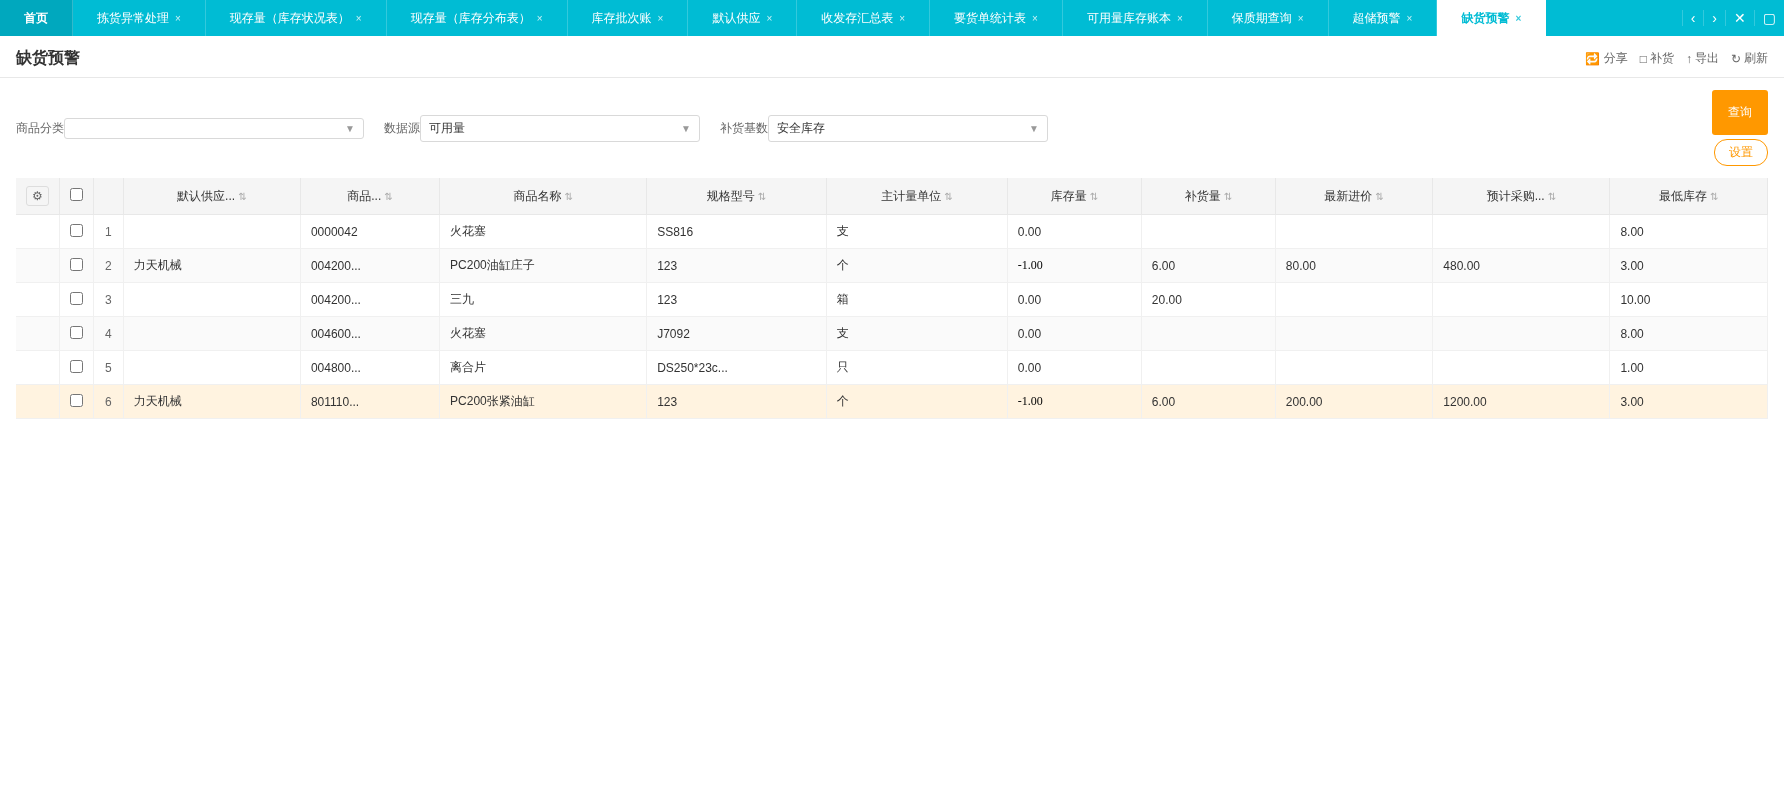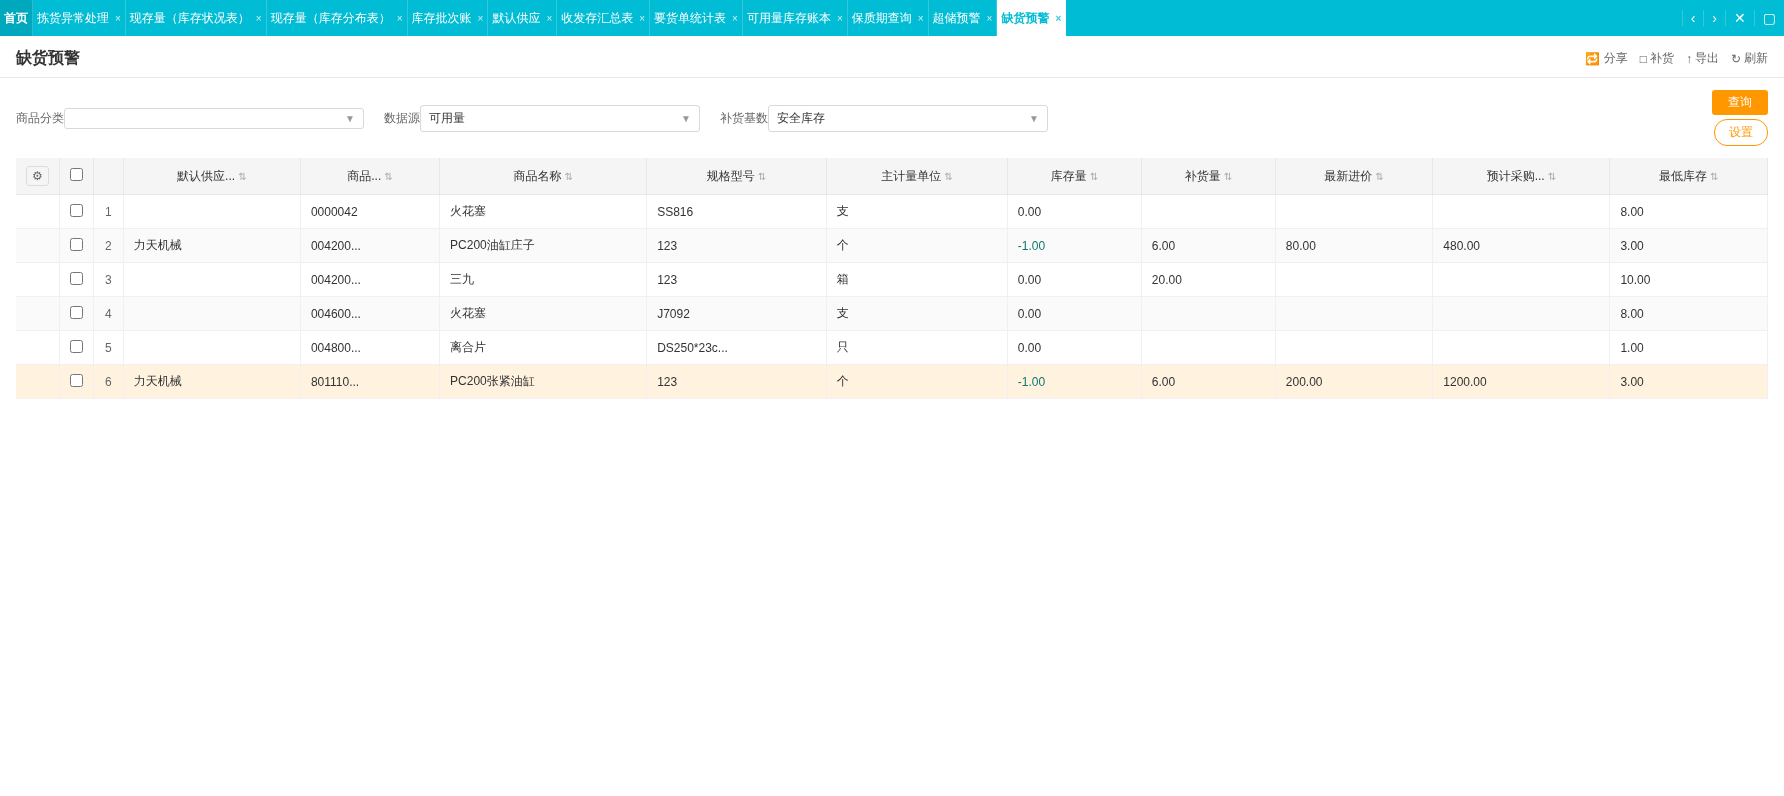--- a/index.html
+++ b/index.html
@@ -10,21 +10,21 @@
       display: flex;
       align-items: center;
       background: #00bcd4;
       height: 36px;
       overflow: hidden;
       flex-shrink: 0;
     }
     .tab-item {
       display: flex;
       align-items: center;
-      padding: 0 4px;
+      padding: 0 24px;
       height: 100%;
       color: #fff;
       font-size: 12px;
       white-space: nowrap;
       cursor: pointer;
       border-right: 1px solid rgba(255,255,255,0.2);
       flex-shrink: 0;
     }
     .tab-item:first-child {
       background: rgba(0,0,0,0.1);
@@ -129,21 +129,21 @@
       display: flex;
       flex-direction: column;
       gap: 4px;
       align-items: flex-end;
     }
     .btn-query {
       background: #ff9800;
       color: #fff;
       border: none;
       border-radius: 3px;
-      padding: 4px 16px;
+      padding: 14px 16px;
       cursor: pointer;
       font-size: 12px;
     }
     .btn-settings {
       background: #fff;
       color: #ff9800;
       border: 1px solid #ff9800;
       border-radius: 13px;
       padding: 4px 14px;
       cursor: pointer;
@@ -193,21 +193,21 @@
       border: 1px solid #ddd;
       border-radius: 3px;
       cursor: pointer;
       padding: 2px 5px;
       font-size: 12px;
       color: #666;
     }
 
     input[type="checkbox"] { cursor: pointer; }
 
-    .negative { color: #0f766e; }
+    .negative { color: #000000; font-family: Liberation Serif, serif; }
   </style>
 </head>
 <body>
 
 <div class="tab-bar">
 
   <div id="tabs-container" style="display:flex; align-items:center; height:100%; overflow:hidden; flex:1;">
       <div class="tab-item">
         <span>首页</span>
       </div>

